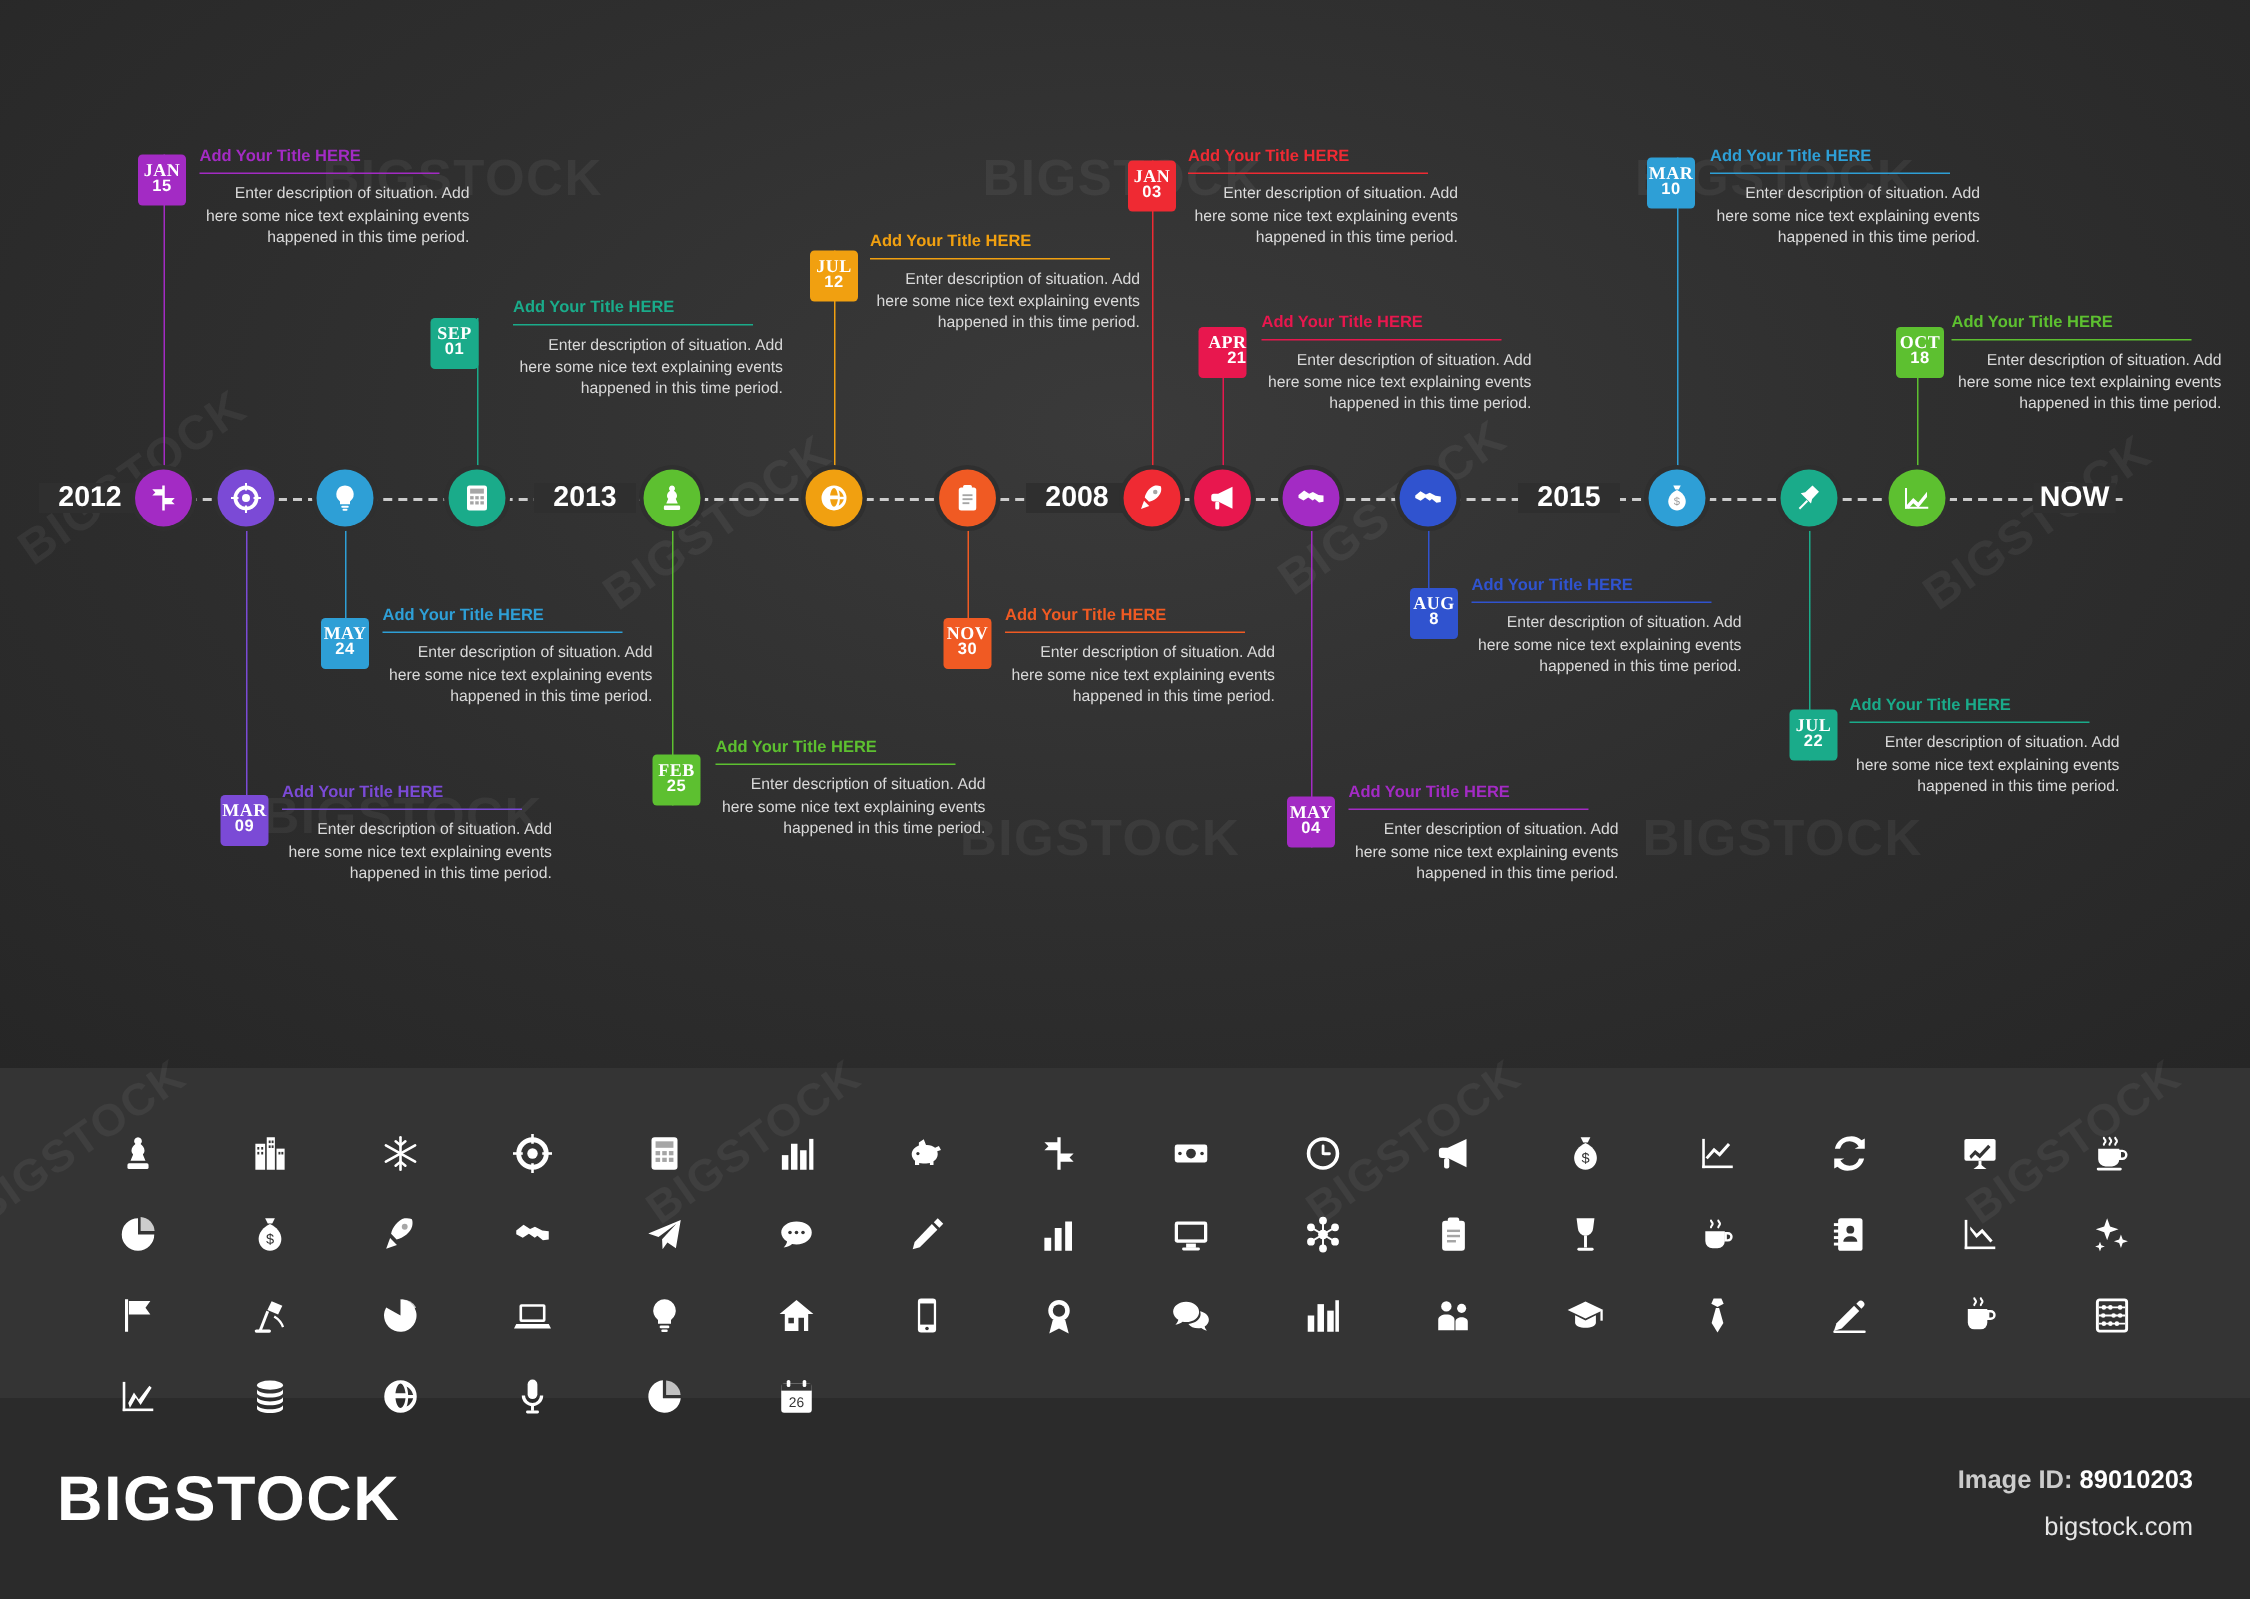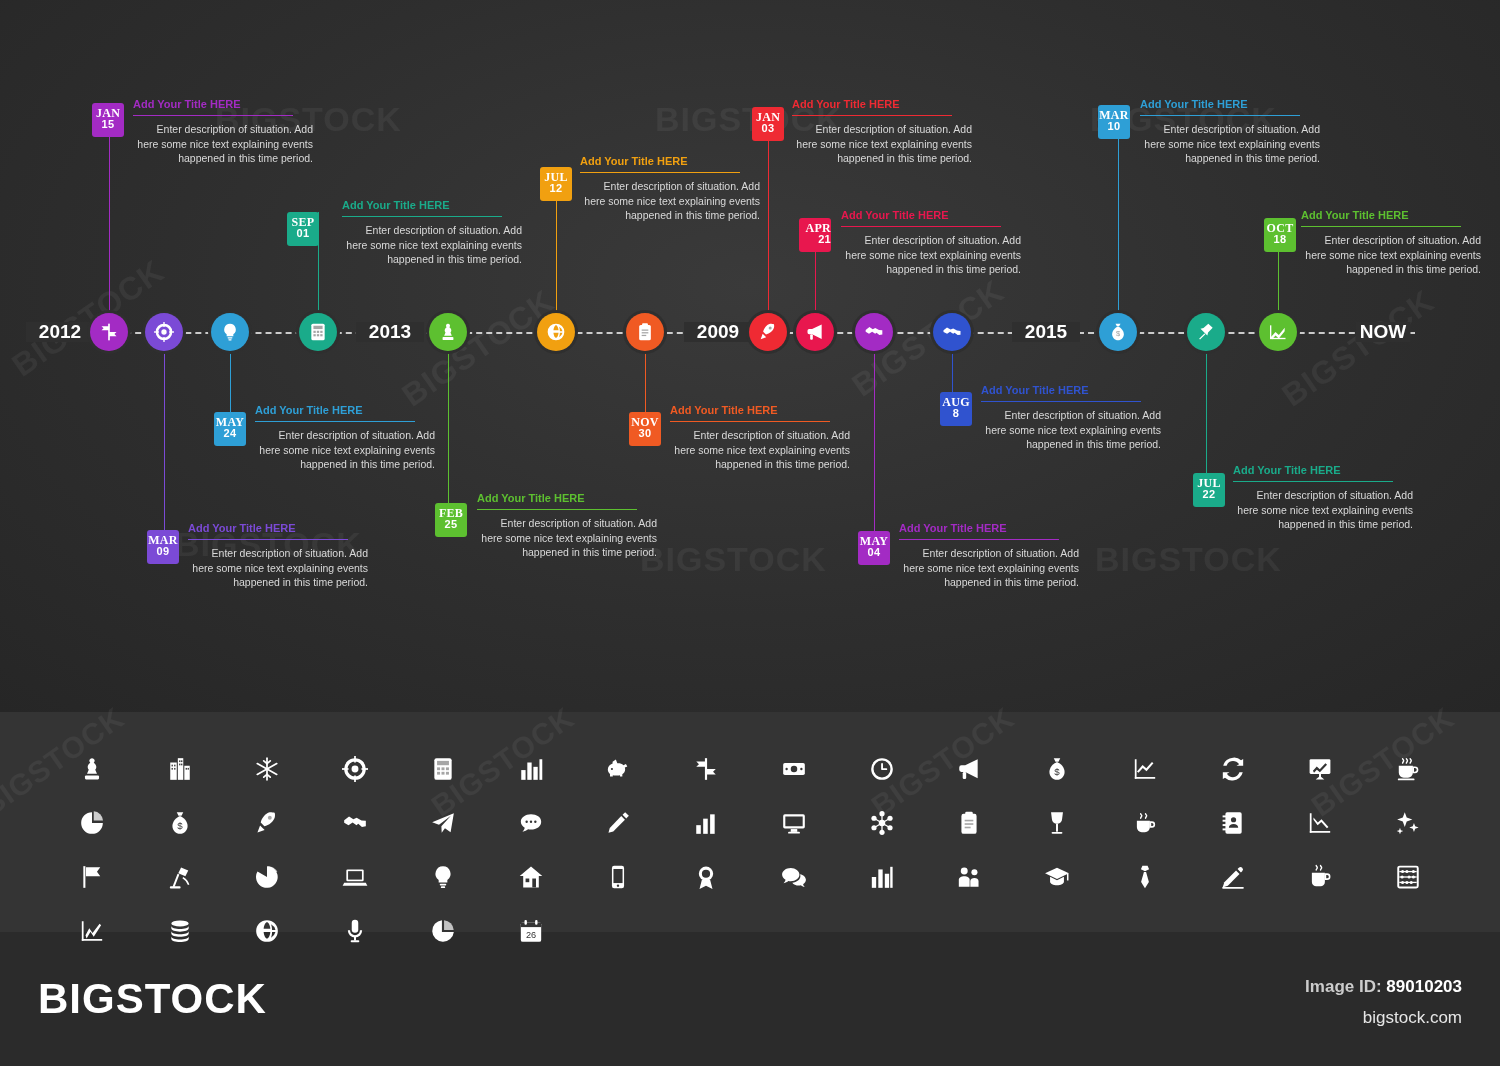--- a/index.html
+++ b/index.html
@@ -165,21 +165,21 @@
   <div class="wm" style="left:860px; top:745px; font-size:30px; transform:rotate(-35deg);">BIGSTOCK</div>
   <div class="wm" style="left:1300px; top:745px; font-size:30px; transform:rotate(-35deg);">BIGSTOCK</div>
 
   <div class="axis"></div>
   <div id="years">
       <div class="year-mask" style="left: 60px; top: 332px; width: 68px;"></div>
       <div class="year-label" style="left: 60px; top: 332px;">2012</div>
       <div class="year-mask" style="left: 390px; top: 332px; width: 68px;"></div>
       <div class="year-label" style="left: 390px; top: 332px;">2013</div>
       <div class="year-mask" style="left: 718px; top: 332px; width: 68px;"></div>
-      <div class="year-label" style="left: 718px; top: 332px;">2009</div>
+      <div class="year-label" style="left: 718px; top: 332px;">2008</div>
       <div class="year-mask" style="left: 1046px; top: 332px; width: 68px;"></div>
       <div class="year-label" style="left: 1046px; top: 332px;">2015</div>
       <div class="year-mask" style="left: 1383px; top: 332px; width: 55px;"></div>
       <div class="year-label" style="left: 1383px; top: 332px;">NOW</div>
     </div>
 
   <div id="events-layer">
       <div class="conn" style="left: 109px; background: rgb(163, 43, 196); top: 103px; height: 210px;"></div>
       <div class="node" style="left: 109px; top: 332px; background: rgb(163, 43, 196);">
         <svg viewBox="0 0 24 24">

